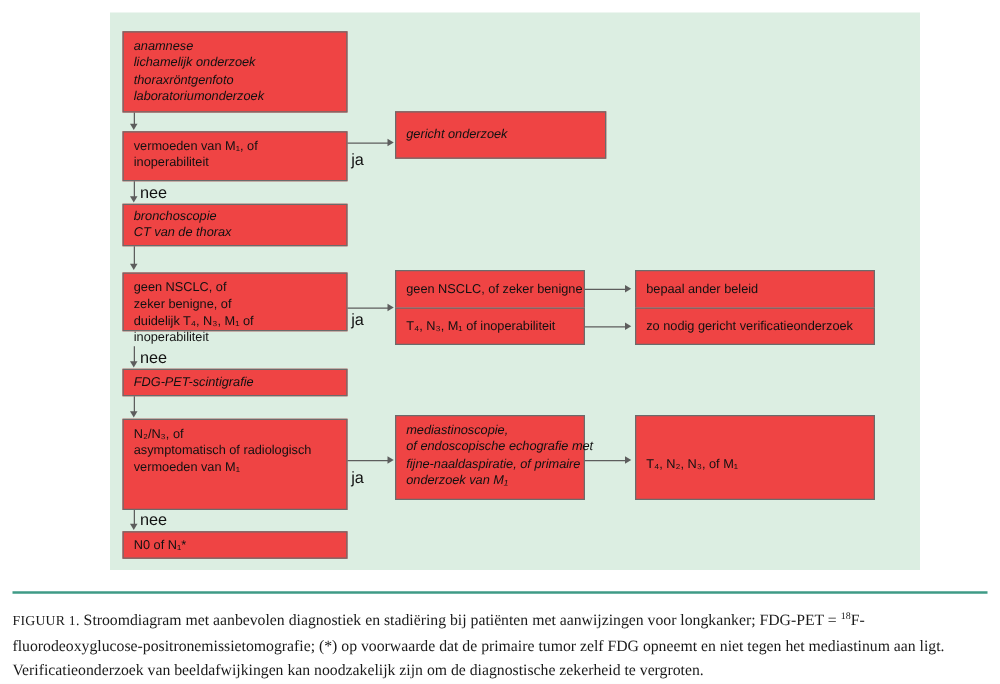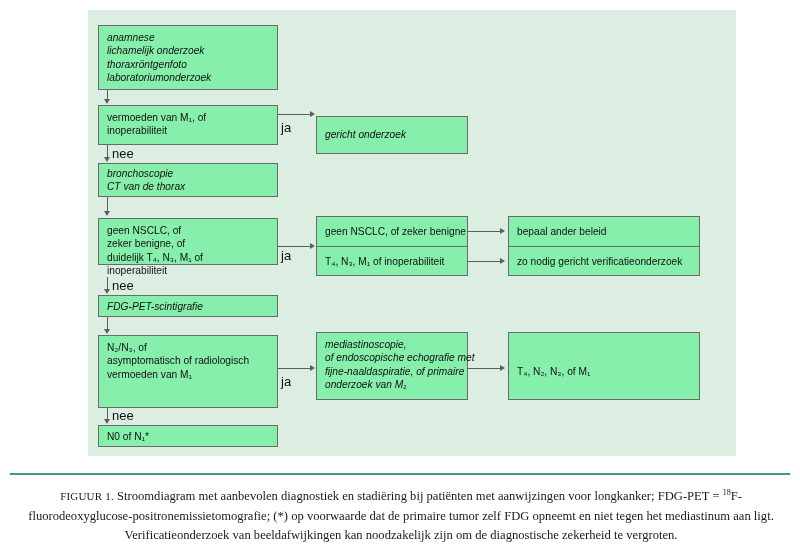--- a/index.html
+++ b/index.html
@@ -7,21 +7,21 @@
        font-family:"Liberation Sans", sans-serif;color:#1a1a1a;}
 
   
   #figure-panel{
     position:absolute;left:88px;top:10px;width:648px;height:446px;
     background:#dceee2;
   }
 
   
   .fbox{
-    position:absolute;background:#86efac;border:1px solid #6b6b6b;
+    position:absolute;background:#ef4444;border:1px solid #6b6b6b;
     box-sizing:border-box;padding:5px 8px 4px 8px;
     font-size:10.2px;line-height:13.3px;color:#111;
   }
   .fbox.ital{font-style:italic;}
   .fbox .ln{display:block;white-space:nowrap;}
 
   
   .stack-top{border-bottom:none;}
 
   
@@ -34,21 +34,21 @@
     border-top:3.5px solid transparent;border-bottom:3.5px solid transparent;
     border-left:5.5px solid #5d5d5d;}
   .elabel{position:absolute;font-size:13px;line-height:11px;color:#111;}
 
   
   #caption-rule{position:absolute;left:10px;top:473px;width:780px;height:1.6px;
     background:#3f9b86;}
   #caption{
     position:absolute;left:10px;top:483px;width:782px;
     font-family:"Liberation Serif", serif;font-size:12.6px;line-height:19.5px;
-    color:#1a1a1a;text-align:center;
+    color:#1a1a1a;text-align:left;
   }
   #caption .smallcaps{font-size:11px;letter-spacing:.2px;}
   #caption sup{font-size:8px;vertical-align:super;}
 </style>
 </head>
 <body>
 
 <div id="figure-panel">
 
   <div class="fbox ital" style="left:10px;top:15px;width:180px;height:65px;">
@@ -63,21 +63,21 @@
 
   <div class="fbox" style="left:10px;top:95px;width:180px;height:40px;">
     <span class="ln">vermoeden van M₁, of</span>
     <span class="ln">inoperabiliteit</span>
   </div>
 
   <div class="hline" style="left:190px;top:104px;width:34px;"></div>
   <div class="arrow-r" style="left:222px;top:100.5px;"></div>
   <div class="elabel" style="left:193px;top:112px;">ja</div>
 
-  <div class="fbox ital" style="left:228px;top:106px;width:152px;height:38px;padding-top:11px;">
+  <div class="fbox ital" style="left:228px;top:79px;width:169px;height:38px;padding-top:11px;">
     <span class="ln">gericht onderzoek</span>
   </div>
 
   <div class="vline" style="left:19px;top:135px;height:13px;"></div>
   <div class="arrow-d" style="left:15.5px;top:147px;"></div>
   <div class="elabel" style="left:24px;top:138px;">nee</div>
 
   <div class="fbox ital" style="left:10px;top:153px;width:180px;height:34px;padding-top:3px;">
     <span class="ln">bronchoscopie</span>
     <span class="ln">CT van de thorax</span>

